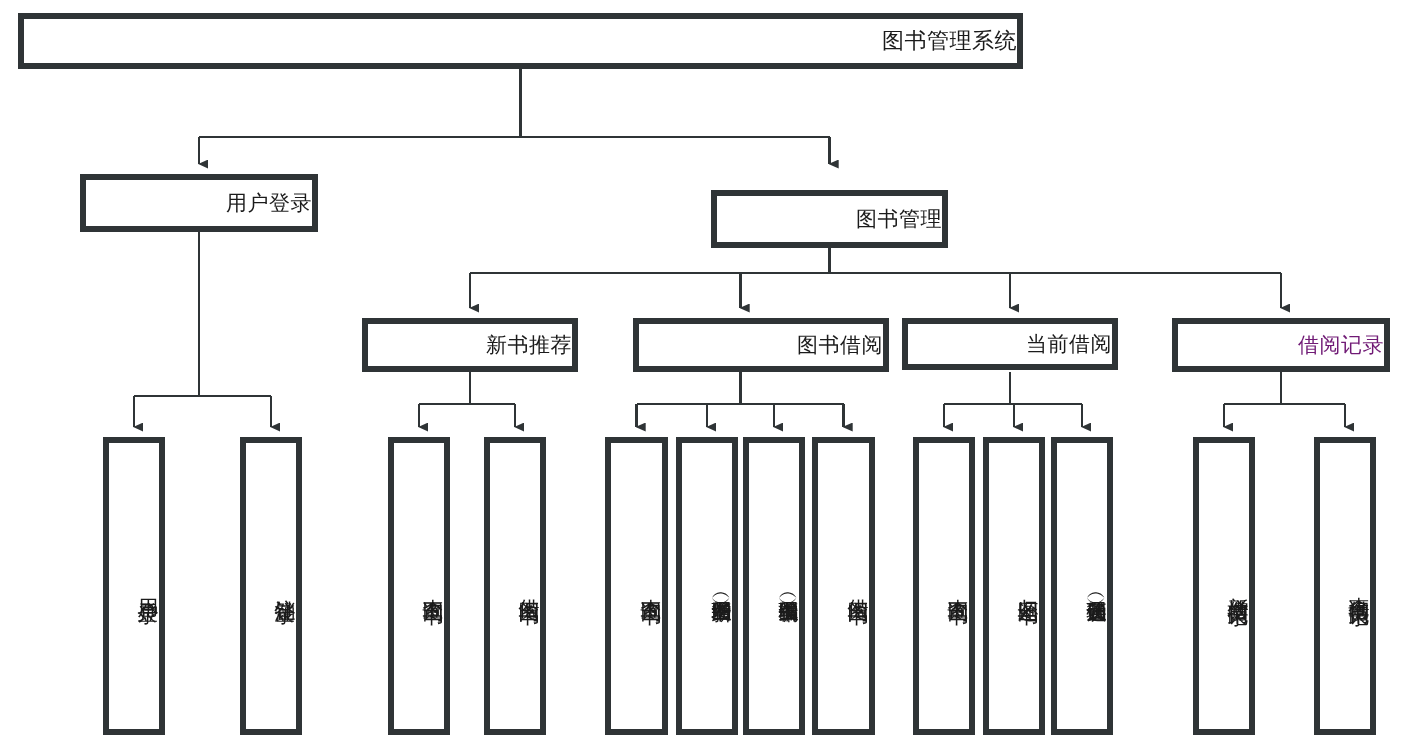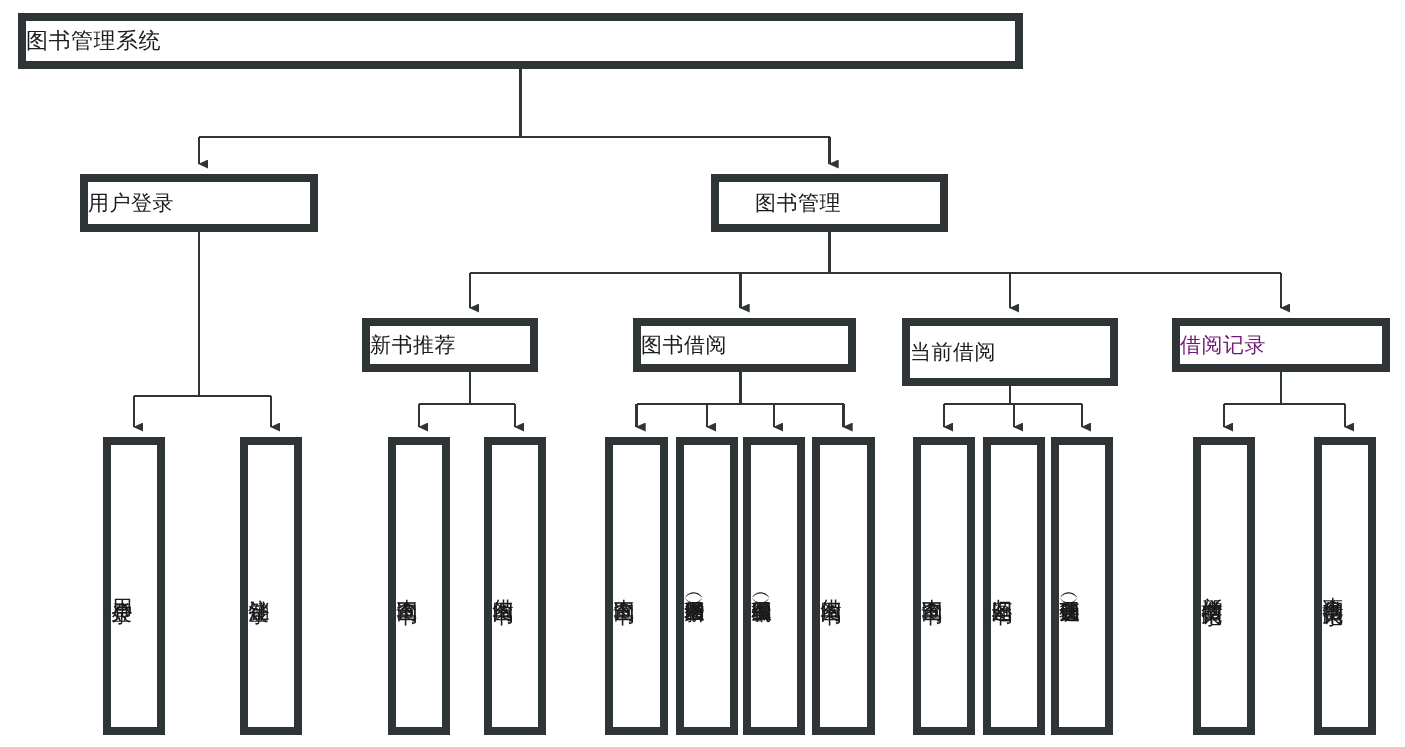--- a/index.html
+++ b/index.html
@@ -21,25 +21,25 @@
   #diagram-svg {
     position: absolute;
     left: 0;
     top: 0;
     width: 1405px;
     height: 747px;
   }
   .node-box {
     position: absolute;
     box-sizing: border-box;
-    border: 8px solid #4c1d95;
+    border: 6px solid #4c1d95;
     background: #ffffff;
     display: flex;
     align-items: center;
-    justify-content: flex-start;
+    justify-content: flex-end;
     overflow: hidden;
   }
   .node-label {
     color: #1b1b1b;
     text-align: center;
     line-height: 1.18;
     white-space: nowrap;
   }
   .node-box.horizontal .node-label {
     font-size: 21px;
@@ -113,30 +113,30 @@
       </g>
   </svg>
 
   <div id="node-layer">
       <div class="node-box horizontal root" style="left: 18px; top: 13px; width: 1005px; height: 56px; border-color: rgb(47, 52, 54); background: rgb(255, 255, 255);">
         <span class="node-label" style="color: rgb(27, 27, 27);">图书管理系统</span>
       </div>
       <div class="node-box horizontal" style="left: 80px; top: 174px; width: 238px; height: 58px; border-color: rgb(47, 52, 54); background: rgb(255, 255, 255);">
         <span class="node-label" style="color: rgb(27, 27, 27);">用户登录</span>
       </div>
-      <div class="node-box horizontal" style="left: 711px; top: 174px; width: 237px; height: 58px; border-color: rgb(47, 52, 54); background: rgb(255, 255, 255); padding-left: 36px;">
+      <div class="node-box horizontal" style="left: 711px; top: 190px; width: 237px; height: 58px; border-color: rgb(47, 52, 54); background: rgb(255, 255, 255); padding-left: 36px;">
         <span class="node-label" style="color: rgb(27, 27, 27);">图书管理</span>
       </div>
-      <div class="node-box horizontal" style="left: 362px; top: 318px; width: 176px; height: 54px; border-color: rgb(47, 52, 54); background: rgb(255, 255, 255);">
+      <div class="node-box horizontal" style="left: 362px; top: 318px; width: 216px; height: 54px; border-color: rgb(47, 52, 54); background: rgb(255, 255, 255);">
         <span class="node-label" style="color: rgb(27, 27, 27);">新书推荐</span>
       </div>
-      <div class="node-box horizontal" style="left: 633px; top: 318px; width: 223px; height: 54px; border-color: rgb(47, 52, 54); background: rgb(255, 255, 255);">
+      <div class="node-box horizontal" style="left: 633px; top: 318px; width: 256px; height: 54px; border-color: rgb(47, 52, 54); background: rgb(255, 255, 255);">
         <span class="node-label" style="color: rgb(27, 27, 27);">图书借阅</span>
       </div>
-      <div class="node-box horizontal" style="left: 902px; top: 318px; width: 216px; height: 68px; border-color: rgb(47, 52, 54); background: rgb(255, 255, 255);">
+      <div class="node-box horizontal" style="left: 902px; top: 318px; width: 216px; height: 52px; border-color: rgb(47, 52, 54); background: rgb(255, 255, 255);">
         <span class="node-label" style="color: rgb(27, 27, 27);">当前借阅</span>
       </div>
       <div class="node-box horizontal" style="left: 1172px; top: 318px; width: 218px; height: 54px; border-color: rgb(47, 52, 54); background: rgb(255, 255, 255);">
         <span class="node-label" style="color: #701a75;">借阅记录</span>
       </div>
       <div class="node-box vertical" style="left: 103px; top: 437px; width: 62px; height: 298px; border-color: rgb(47, 52, 54); background: rgb(255, 255, 255);">
         <span class="node-label" style="color: rgb(27, 27, 27);">用户登录</span>
       </div>
       <div class="node-box vertical" style="left: 240px; top: 437px; width: 62px; height: 298px; border-color: rgb(47, 52, 54); background: rgb(255, 255, 255);">
         <span class="node-label" style="color: rgb(27, 27, 27);">注销登录</span>

